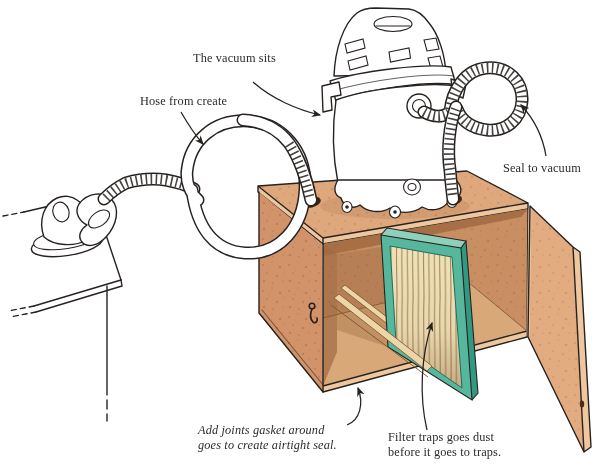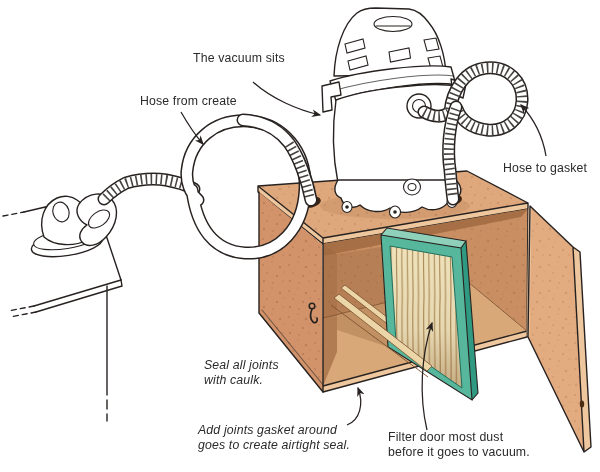--- a/index.html
+++ b/index.html
@@ -5,21 +5,21 @@
   :root{
     --background:#ffffff; --line-art:#272220; --box-top:#dfa87c; --box-face:#d2936a;
     --box-edge:#eec79e; --box-interior:#c98f63; --box-interior-dark:#a06a41;
     --box-floor:#d9a878; --door-face:#e2ab80; --filter-frame:#56b79c;
     --filter-frame-light:#8fd0ba; --filter-frame-dark:#2f9a81; --filter-pleats:#efe2bb;
     --pleat-line:#9c7c4a; --rail-wood:#ecd6a8; --rail-line:#7a512e;
     --speckle:#8a5530; --label-text:#2b2b2b;
   }
   html,body{margin:0;padding:0;background:#e8e8e8;}
   .stage{position:relative;width:600px;height:472px;background:var(--background);
-         overflow:hidden;font-family:Liberation Sans, sans-serif;}
+         overflow:hidden;font-family:Liberation Serif, serif;}
   .stage svg{position:absolute;left:0;top:0;}
   .ink{stroke:var(--line-art);stroke-width:1.4;fill:none;stroke-linecap:round;stroke-linejoin:round;}
   .ink-thin{stroke:var(--line-art);stroke-width:1.1;fill:none;stroke-linecap:round;}
   .wf{fill:#ffffff;}
   .dash{stroke-dasharray:5 4;}
   .f-boxtop{fill:var(--box-top);} .f-boxface{fill:var(--box-face);}
   .f-edge{fill:var(--box-edge);} .f-int{fill:var(--box-interior);}
   .f-intdark{fill:var(--box-interior-dark);} .f-floor{fill:var(--box-floor);}
   .f-door{fill:var(--door-face);} .f-teal{fill:var(--filter-frame);}
   .f-tealL{fill:var(--filter-frame-light);} .f-tealD{fill:var(--filter-frame-dark);}
@@ -212,26 +212,22 @@
     <path class="arrow" marker-end="url(#ah)" d="M546,156 C543,138 535,120 521,105"></path>
     <path class="arrow" marker-end="url(#ah)" d="M427,430 C419,396 421,356 432,323"></path>
     <path class="arrow" marker-end="url(#ah)" d="M347,425 C360,420 364,404 358,388"></path>
   </g>
 </svg>
 
 <div class="lbl" style="left:193px;top:51px;">
   <div>The vacuum sits</div>
 </div>
 <div class="lbl" style="left:140px;top:94px;">Hose from create</div>
-<div class="lbl" style="left:503px;top:161px;">Hose to gasket</div>
-<div class="lbl it" style="left:204px;top:358px;">
-  <div>Seal all joints</div>
-  <div>with caulk.</div>
-</div>
+<div class="lbl" style="left:503px;top:161px;">Seal to vacuum</div>
 <div class="lbl it" style="left:198px;top:423px;">
   <div>Add joints gasket around</div>
   <div>goes to create airtight seal.</div>
 </div>
 <div class="lbl" style="left:388px;top:430px;line-height:14.5px;">
-  <div>Filter door most dust</div>
-  <div>before it goes to vacuum.</div>
+  <div>Filter traps goes dust</div>
+  <div>before it goes to traps.</div>
 </div>
 </div>
 
 </body></html>

